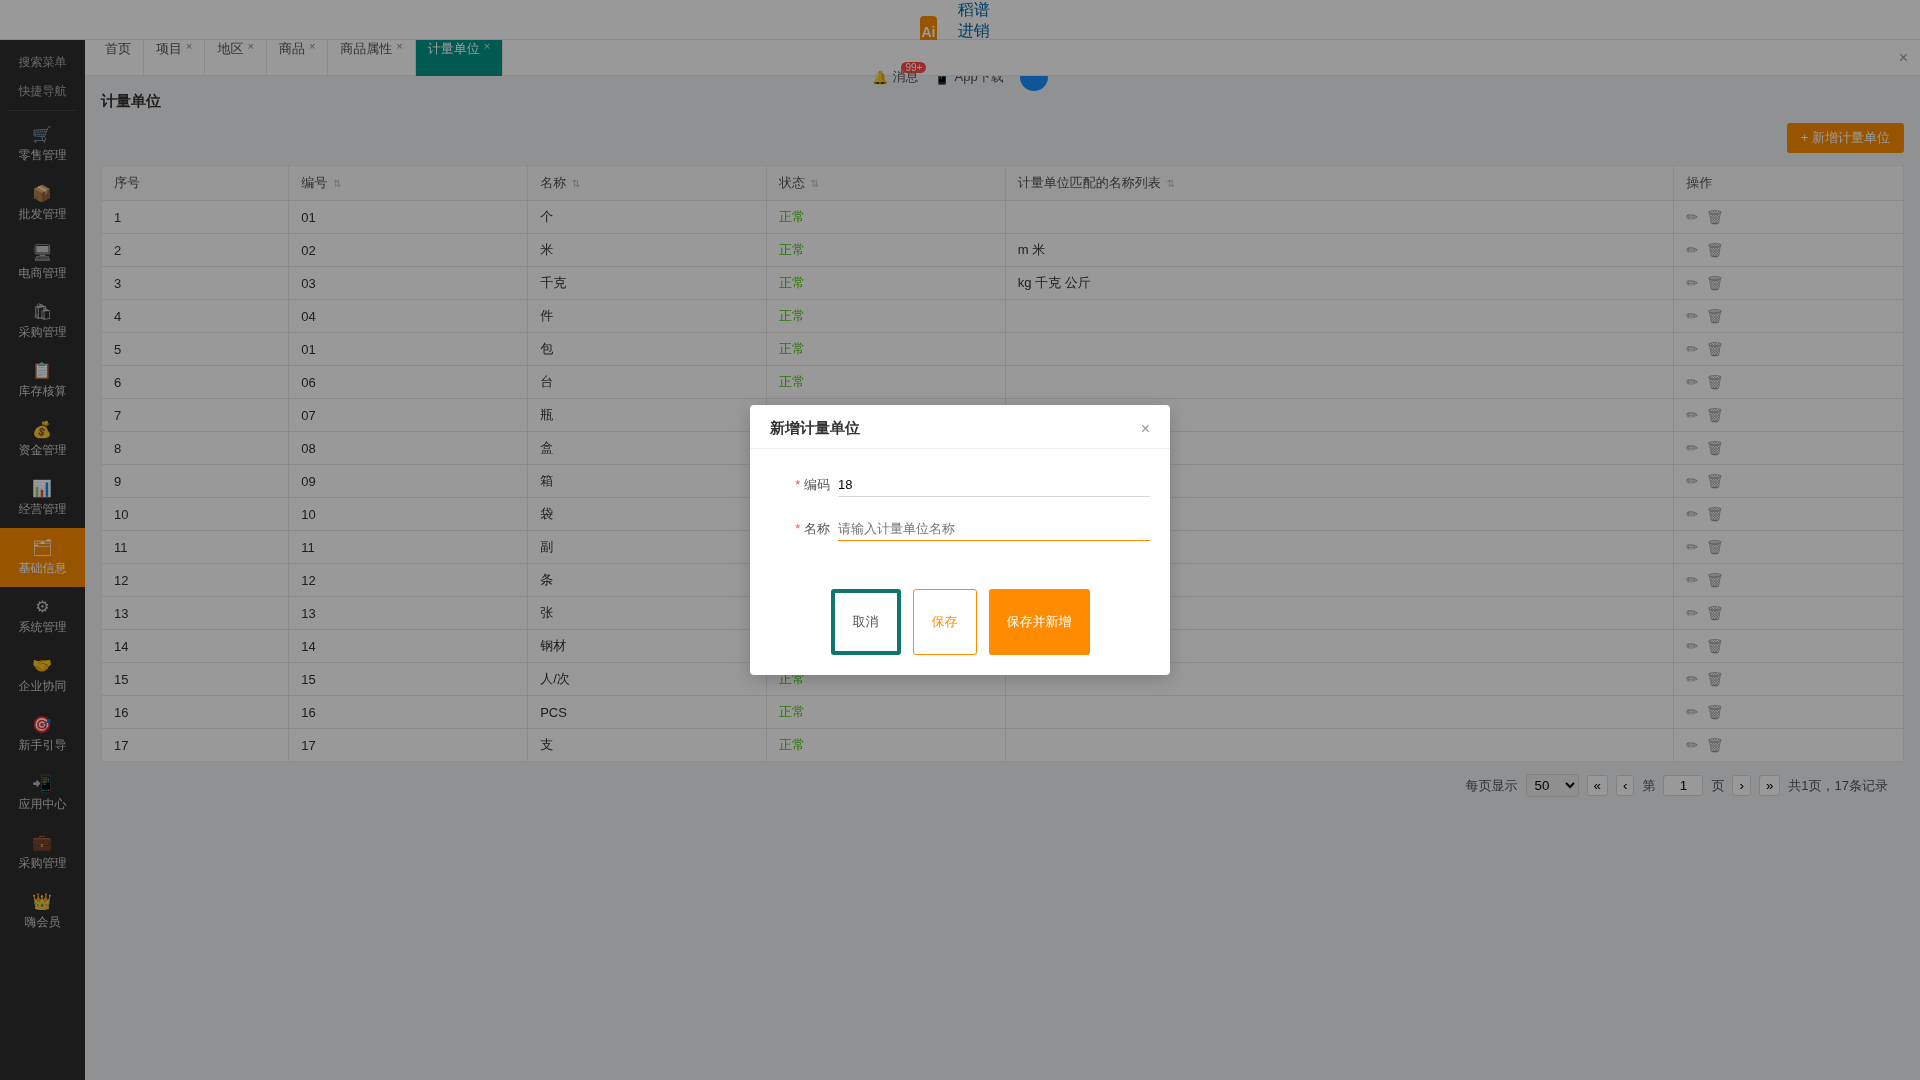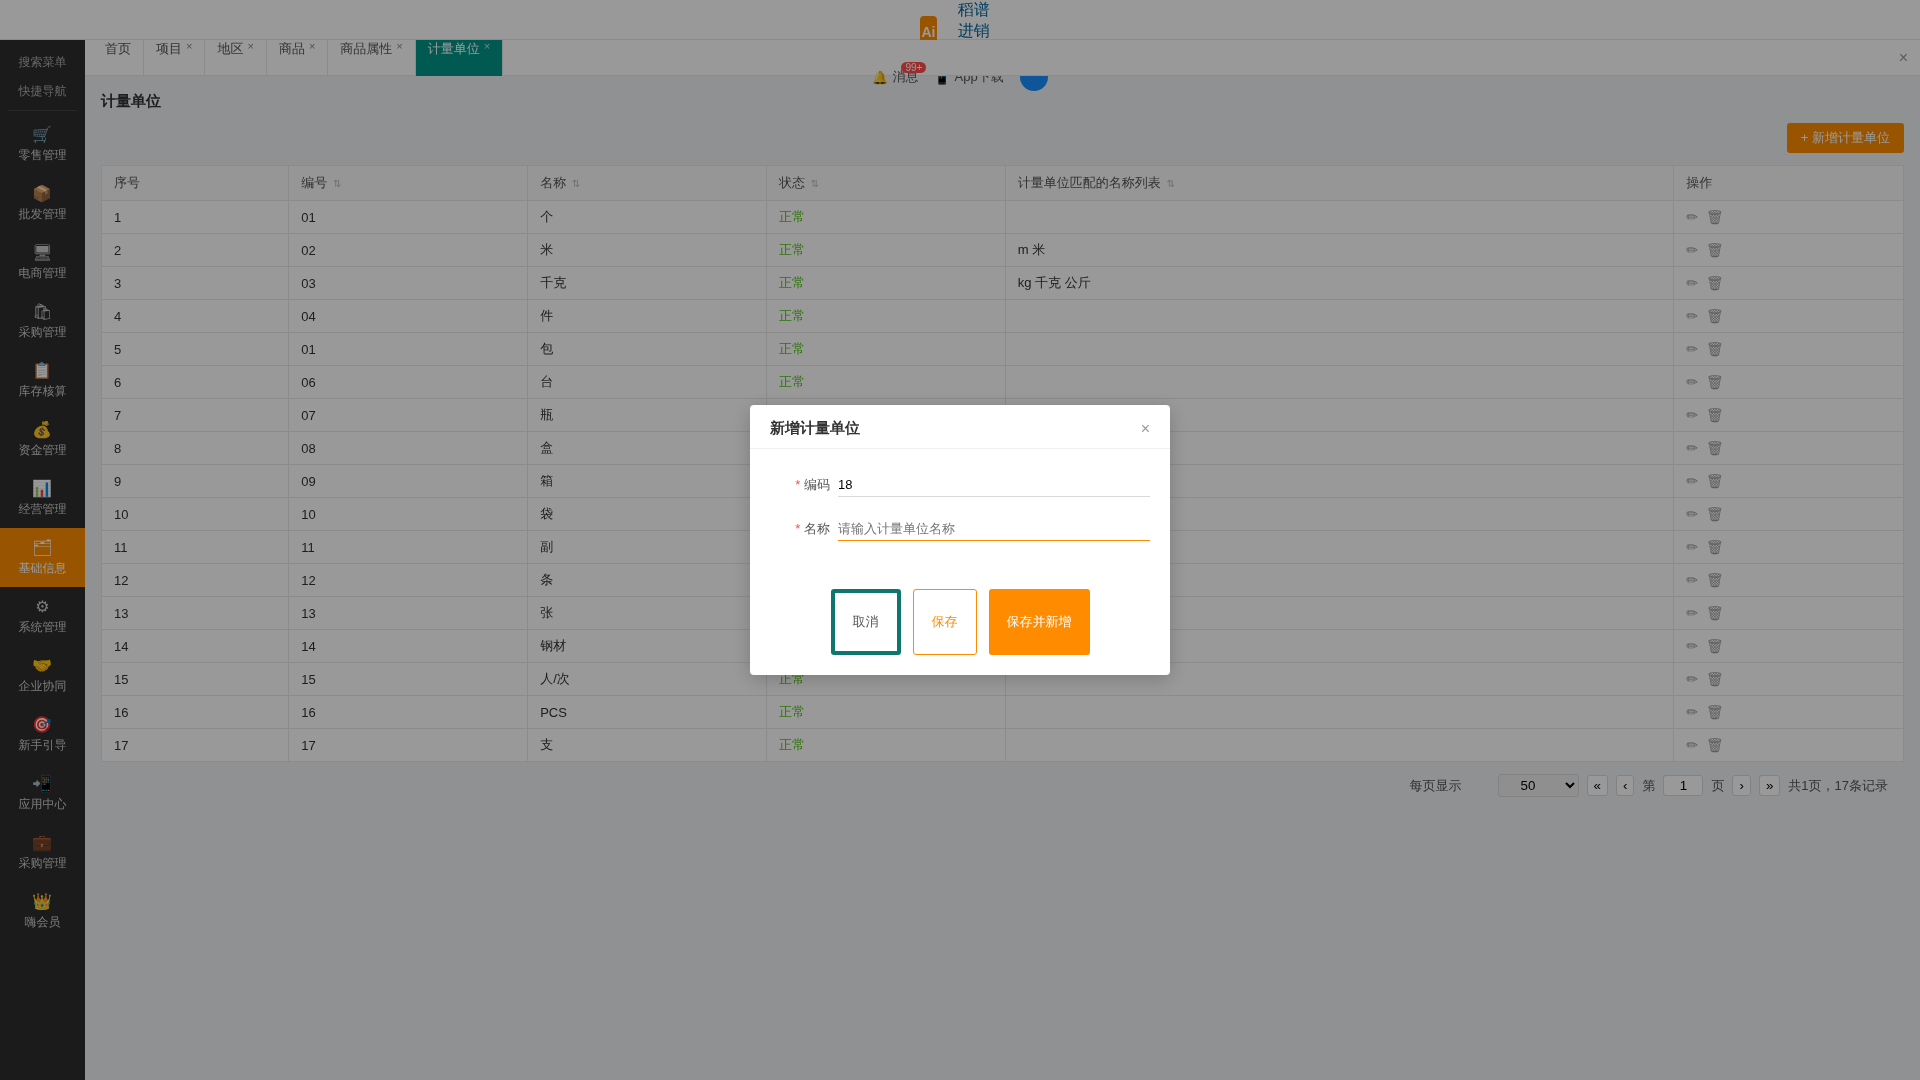--- a/index.html
+++ b/index.html
@@ -49,21 +49,21 @@
     .data-table { width: 100%; border-collapse: collapse; background: #fff; }
     .data-table th { background: #fafafa; border: 1px solid #e8e8e8; padding: 8px 12px; text-align: left; font-weight: 500; color: #555; font-size: 13px; }
     .data-table td { border: 1px solid #e8e8e8; padding: 7px 12px; font-size: 13px; color: #333; }
     .sort-icon { color: #bbb; font-size: 10px; margin-left: 2px; }
     .status-normal { color: #52c41a; }
     .action-icons { display: flex; gap: 8px; }
     .action-icon { color: #999; cursor: pointer; font-size: 14px; }
 
     
     .pagination { display: flex; align-items: center; justify-content: flex-end; padding: 12px 16px; gap: 8px; font-size: 13px; color: #555; }
-    .page-size-select { border: 1px solid #d9d9d9; padding: 2px 18px; border-radius: 3px; margin-left: 28px; }
+    .page-size-select { border: 1px solid #d9d9d9; padding: 2px 4px; border-radius: 3px; }
     .page-btn { border: 1px solid #d9d9d9; background: #fff; padding: 2px 6px; cursor: pointer; border-radius: 3px; }
     .page-input { width: 40px; border: 1px solid #d9d9d9; text-align: center; padding: 2px; border-radius: 3px; }
 
     
     .modal-overlay { position: fixed; top: 0; left: 0; width: 100%; height: 100%; background: rgba(0,0,0,0.4); z-index: 100; display: flex; align-items: center; justify-content: center; }
     .modal { background: #fff; border-radius: 4px; width: 420px; box-shadow: 0 4px 20px rgba(0,0,0,0.2); }
     .modal-header { display: flex; align-items: center; justify-content: space-between; padding: 14px 20px 10px; border-bottom: 1px solid #f0f0f0; }
     .modal-title { font-size: 15px; font-weight: bold; color: #333; }
     .modal-close { cursor: pointer; font-size: 16px; color: #999; background: none; border: none; }
     .modal-body { padding: 24px 20px 16px; }

